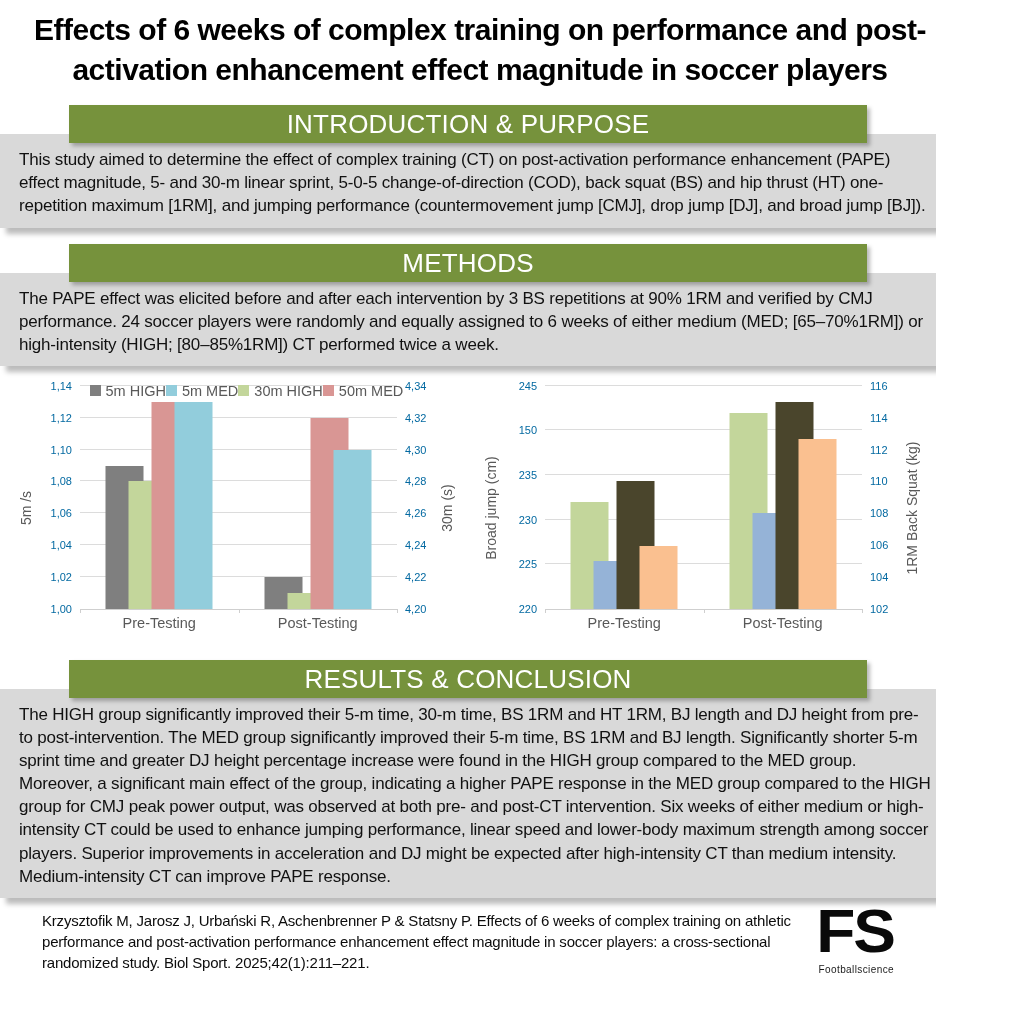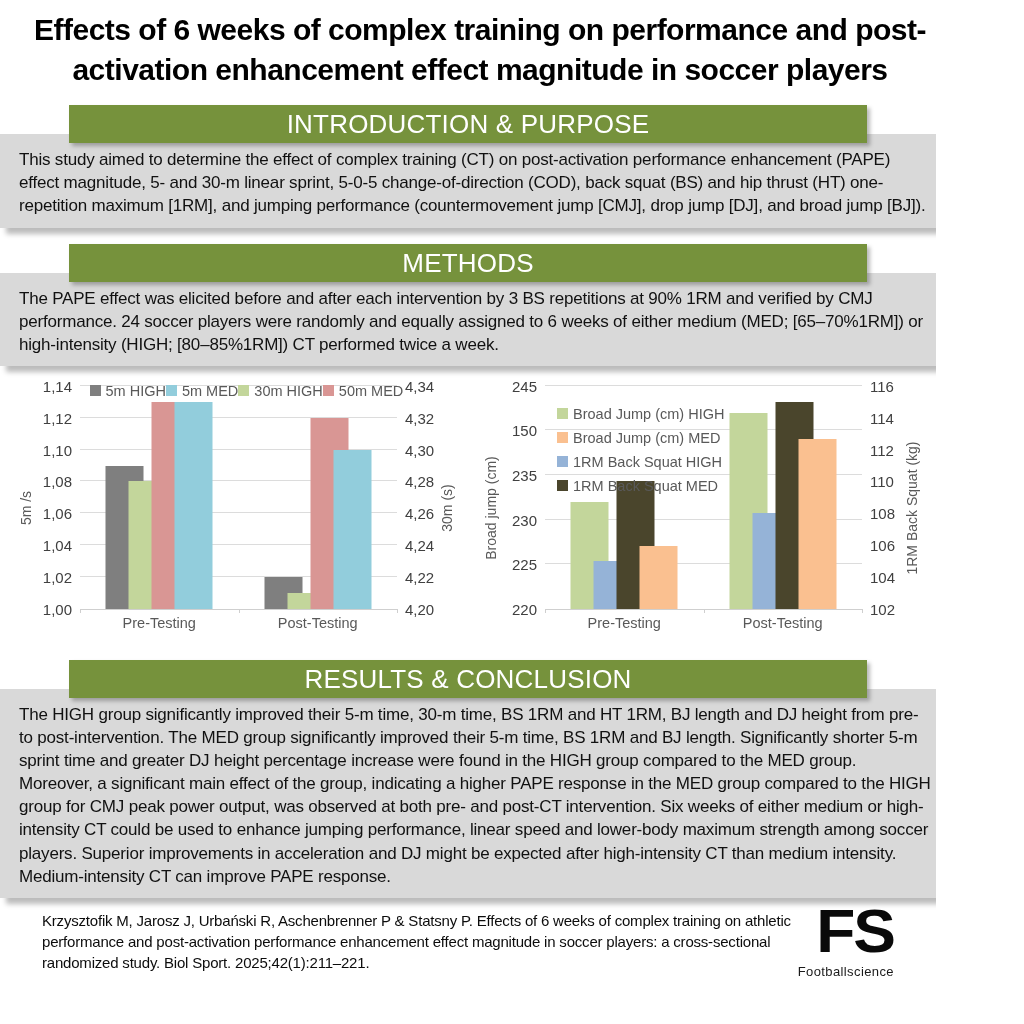--- a/index.html
+++ b/index.html
@@ -32,21 +32,21 @@
     border-bottom:1px solid #cfcfcf;
   }
   .gridline { position:absolute; left:0; right:0; height:1px; background:#dcdcdc; }
   .baseline-tick { position:absolute; top:100%; width:1px; height:4px; background:#cfcfcf; }
   .bar-group {
     position:absolute; bottom:0; height:100%;
     display:flex; align-items:flex-end; transform:translateX(-50%);
   }
   .bar { width:38px; position:relative; }
   .bar + .bar { margin-left:-15px; }
-  .tick { position:absolute; font-size:15px; color:#404040; white-space:nowrap; }
+  .tick { position:absolute; font-size:11px; color:#0369a1; white-space:nowrap; }
   .tick.left  { right:100%; margin-right:8px; transform:translateY(50%); }
   .tick.right { left:100%;  margin-left:8px;  transform:translateY(50%); }
   .cat-label {
     position:absolute; top:100%; margin-top:6px; transform:translateX(-50%);
     font-size:14.5px; color:#595959; white-space:nowrap;
   }
   .axis-label {
     position:absolute; top:50%; font-size:14px; color:#595959;
     writing-mode:vertical-rl; transform:translateY(-50%) rotate(180deg); white-space:nowrap;
   }
@@ -63,21 +63,21 @@
   .legend-item { display:flex; align-items:center; gap:5px; font-size:14.5px; color:#595959; white-space:nowrap; }
   .legend-swatch { width:11px; height:11px; display:inline-block; flex:0 0 auto; }
   
   .footer { display:flex; align-items:flex-start; margin:12px 42px 0 42px; }
   .citation { width:800px; font-size:15px; line-height:1.42; letter-spacing:-0.2px; color:#0c0c0c; }
   .logo { margin-left:auto; text-align:right; margin-top:-6px; }
   .logo-fs {
     font-size:64px; font-weight:bold; line-height:0.92; letter-spacing:-2px; color:#0a0a0a;
     transform:scaleY(0.95); transform-origin:top;
   }
-  .logo-sub { font-size:13px; letter-spacing:0.4px; color:#1a1a1a; margin-top:1px; }
+  .logo-sub { font-size:10px; letter-spacing:0.4px; color:#1a1a1a; margin-top:1px; }
 </style>
 </head>
 <body>
 
 <div class="poster">
 
   <div class="title">
     <span>Effects of 6 weeks of complex training on performance and post-</span><br>
     <span>activation enhancement effect magnitude in soccer players</span>
   </div>
@@ -188,38 +188,20 @@
           <div class="bar-group" style="left: 75%;">
             <div class="bar" style="height: 88%; background: rgb(195, 214, 155); z-index: 1;"></div>
             <div class="bar" style="height: 42.8571%; background: rgb(149, 179, 215); z-index: 2;"></div>
             <div class="bar" style="height: 92.8571%; background: rgb(74, 69, 44); z-index: 3;"></div>
             <div class="bar" style="height: 76%; background: rgb(250, 192, 144); z-index: 4;"></div>
           </div>
           <div class="cat-label" style="left: 75%;">Post-Testing</div>
           <div class="baseline-tick" style="left: 0%;"></div>
           <div class="baseline-tick" style="left: 50%;"></div>
           <div class="baseline-tick" style="left: 100%;"></div>
-          <div class="legend-v">
-            <div class="legend-item">
-              <div class="legend-swatch" style="background: rgb(195, 214, 155);"></div>
-              <div class="legend-label">Broad Jump (cm) HIGH</div>
-            </div>
-            <div class="legend-item">
-              <div class="legend-swatch" style="background: rgb(250, 192, 144);"></div>
-              <div class="legend-label">Broad Jump (cm) MED</div>
-            </div>
-            <div class="legend-item">
-              <div class="legend-swatch" style="background: rgb(149, 179, 215);"></div>
-              <div class="legend-label">1RM Back Squat HIGH</div>
-            </div>
-            <div class="legend-item">
-              <div class="legend-swatch" style="background: rgb(74, 69, 44);"></div>
-              <div class="legend-label">1RM Back Squat MED</div>
-            </div>
-          </div>
         </div>
         <div class="axis-label left">Broad jump (cm)</div>
         <div class="axis-label right">1RM Back Squat (kg)</div>
       </div>
   </div>
 
   <div class="section">
     <div class="banner">RESULTS &amp; CONCLUSION</div>
     <div class="graybox">The HIGH group significantly improved their 5-m time, 30-m time, BS 1RM and HT 1RM, BJ length and DJ height from pre- to post-intervention. The MED group significantly improved their 5-m time, BS 1RM and BJ length. Significantly shorter 5-m sprint time and greater DJ height percentage increase were found in the HIGH group compared to the MED group.  Moreover, a significant main effect of the group, indicating a higher PAPE response in the MED group compared to the HIGH group for CMJ peak power output, was observed at both pre- and post-CT intervention. Six weeks of either medium or high-intensity CT could be used to enhance jumping performance, linear speed and lower-body maximum strength among soccer players. Superior improvements in acceleration and DJ might be expected after high-intensity CT than medium intensity. Medium-intensity CT can improve PAPE response.</div>
   </div>

